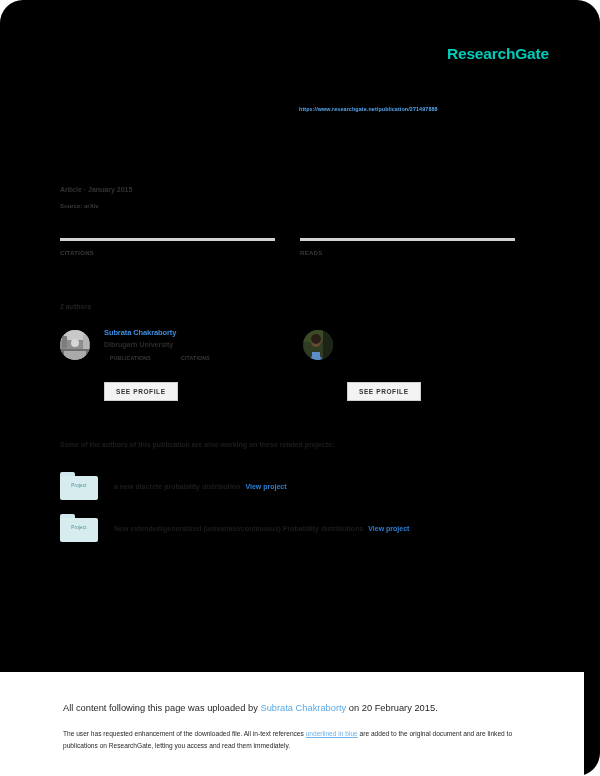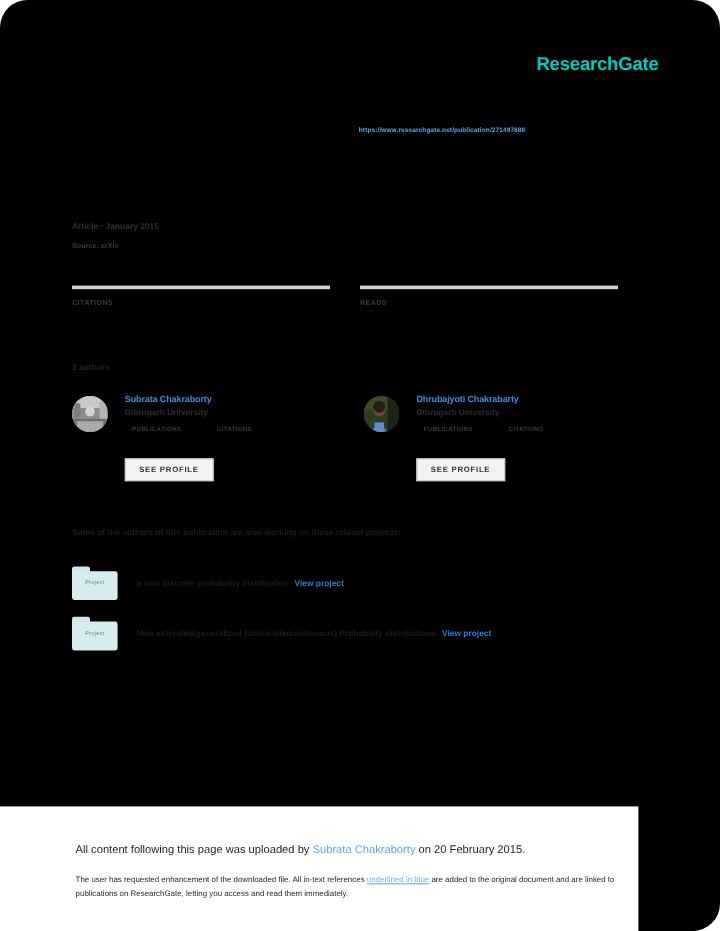--- a/index.html
+++ b/index.html
@@ -227,21 +227,21 @@
     font-weight: bold;
     margin-left: 5px;
     text-decoration: none;
   }
 
   
   .footer {
     position: absolute;
     left: 0;
     top: 672px;
-    width: 532px;
+    width: 584px;
     height: 104px;
     background: #ffffff;
   }
   .footer-main {
     position: absolute;
     left: 63px;
     top: 31px;
     font-size: 9.3px;
     color: #231f20;
     white-space: nowrap;
@@ -316,28 +316,20 @@
       <svg width="30" height="30" viewBox="0 0 30 30" aria-hidden="true">
         <rect width="30" height="30" fill="#2f3b22"></rect>
         <rect x="0" y="0" width="30" height="12" fill="#3d4a26"></rect>
         <rect x="20" y="0" width="10" height="30" fill="#1c2415"></rect>
         <circle cx="13" cy="12" r="5" fill="#6b4a33"></circle>
         <path d="M6 30 q7 -12 14 0 z" fill="#4a7bb5"></path>
         <rect x="9" y="22" width="8" height="8" fill="#5d8ec9"></rect>
         <circle cx="13" cy="9" r="5" fill="#2a1f17"></circle>
       </svg>
     </div>
-    <div class="author-body">
-      <div class="author-name">Dhrubajyoti Chakrabarty</div>
-      <div class="author-affil">Dibrugarh University</div>
-      <div class="author-stats">
-        <span class="author-stat">PUBLICATIONS</span>
-        <span class="author-stat">CITATIONS</span>
-      </div>
-    </div>
     <div class="see-profile">SEE PROFILE</div>
   </div>
 
   <div class="projects-heading">Some of the authors of this publication are also working on these related projects:</div>
 
   <div class="project-row p0">
     <div class="folder">
       <div class="folder-tab"></div>
       <div class="folder-body"></div>
       <div class="folder-label">Project</div>

